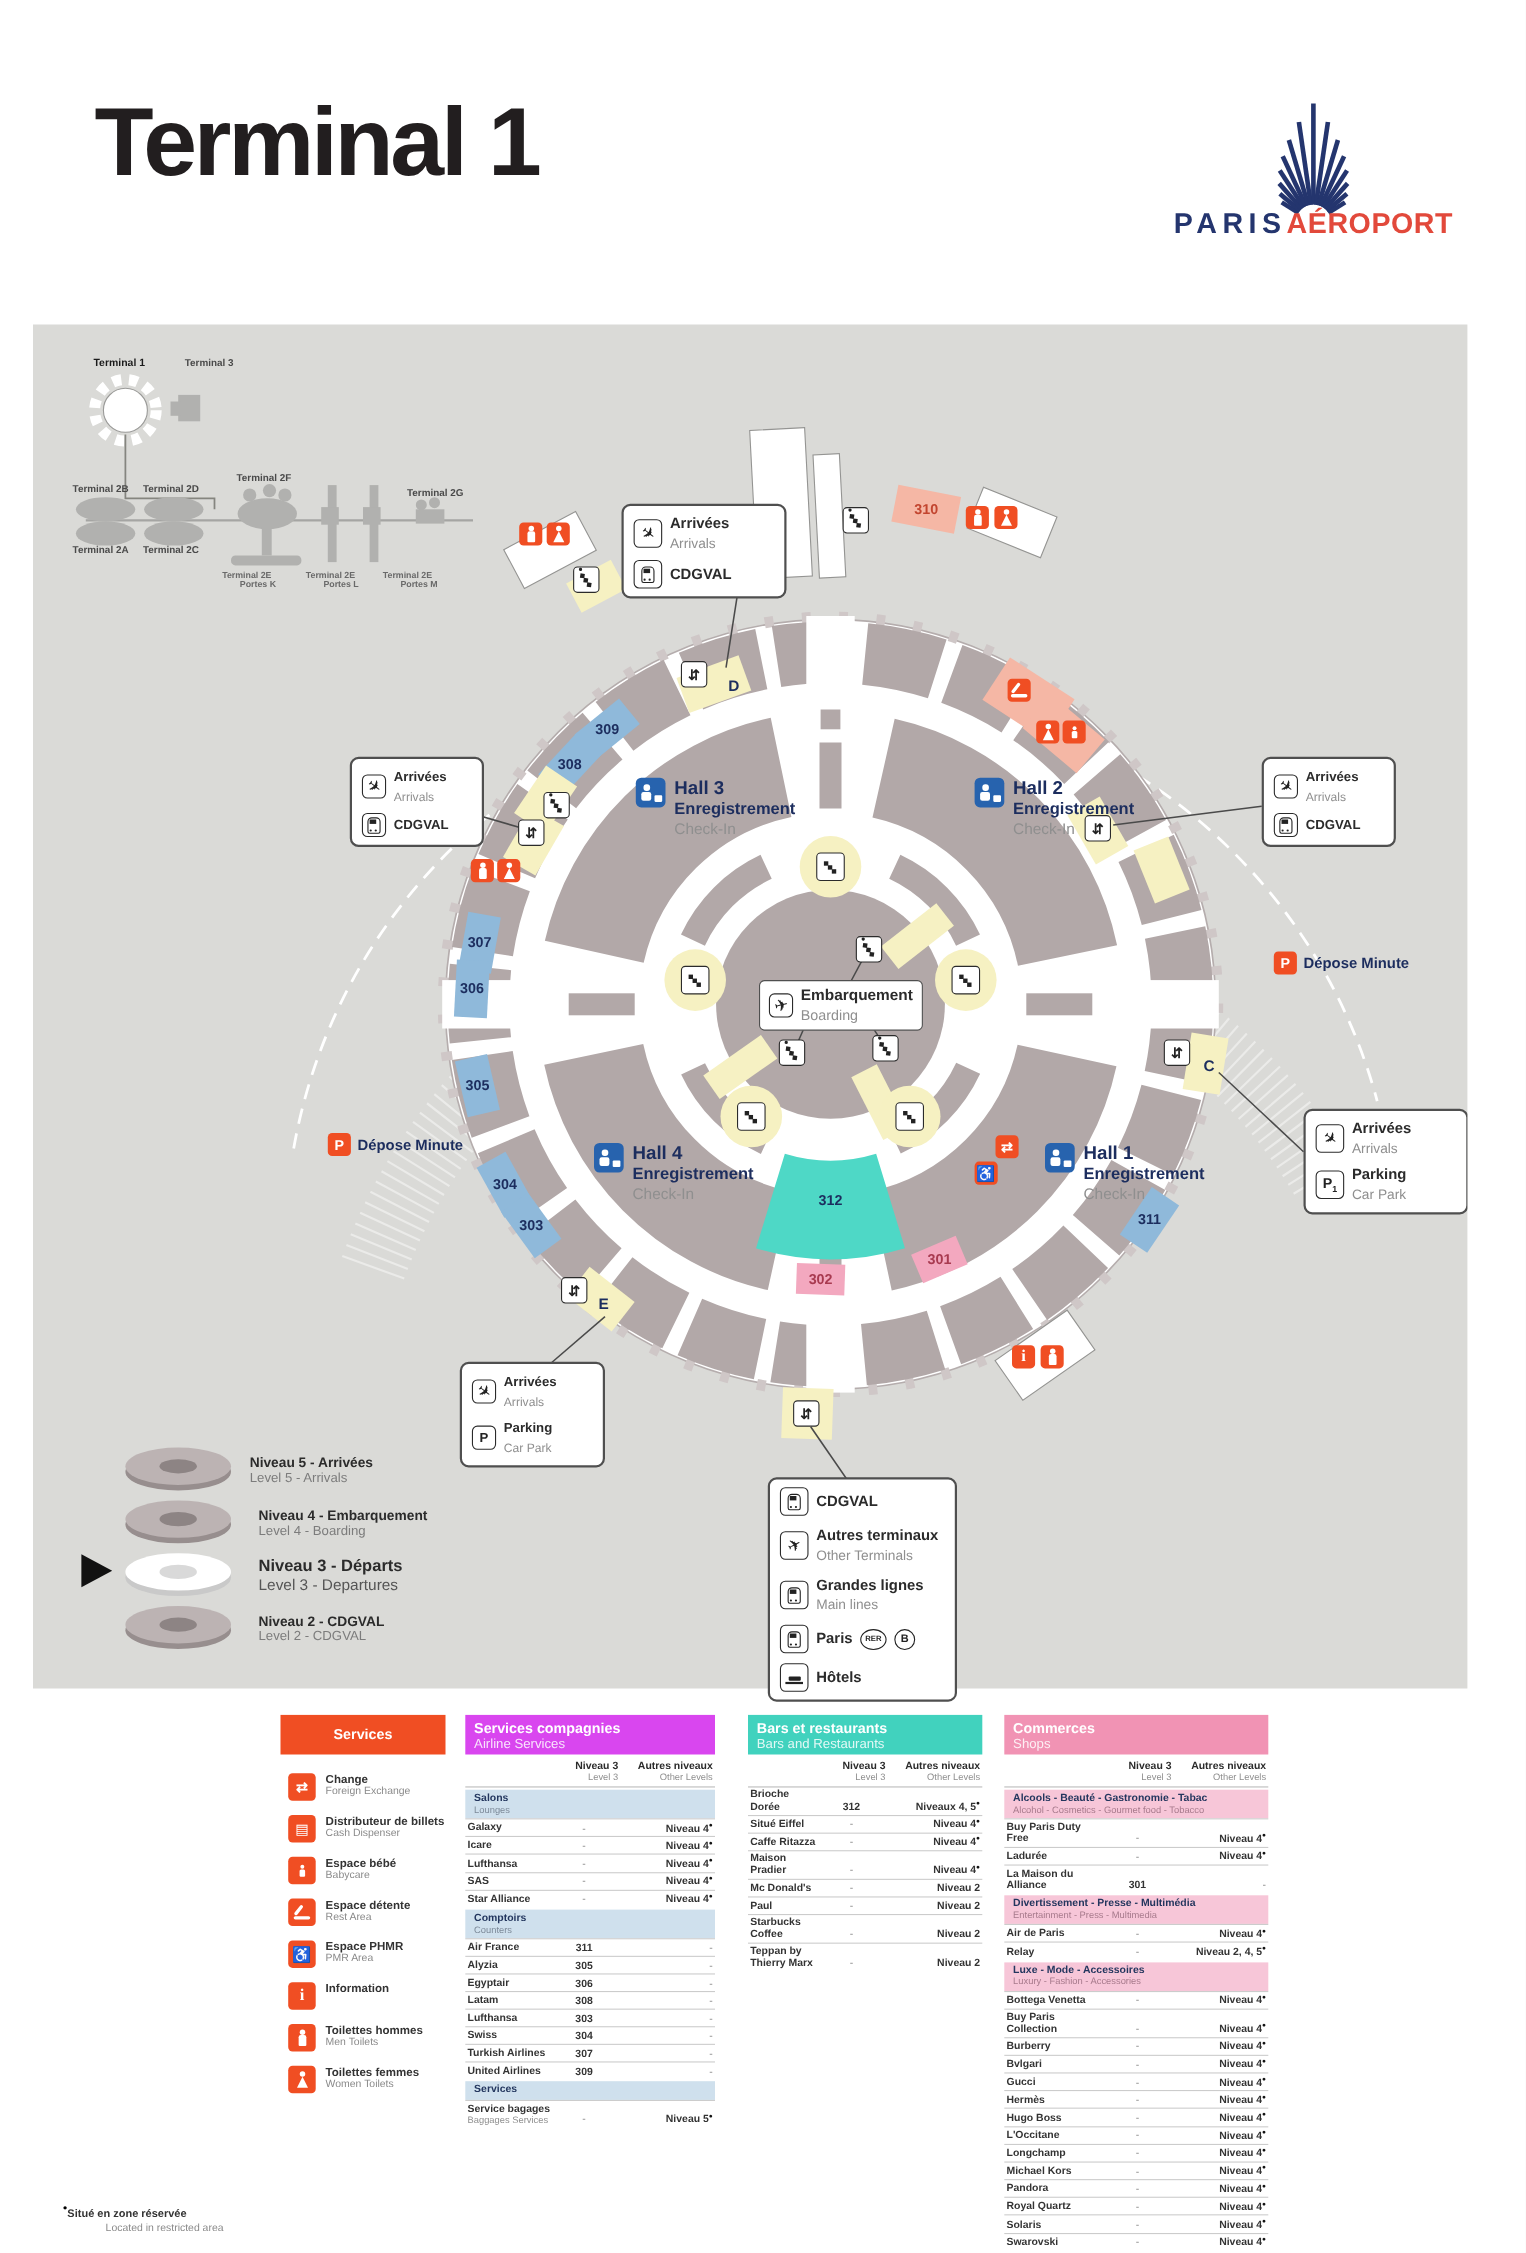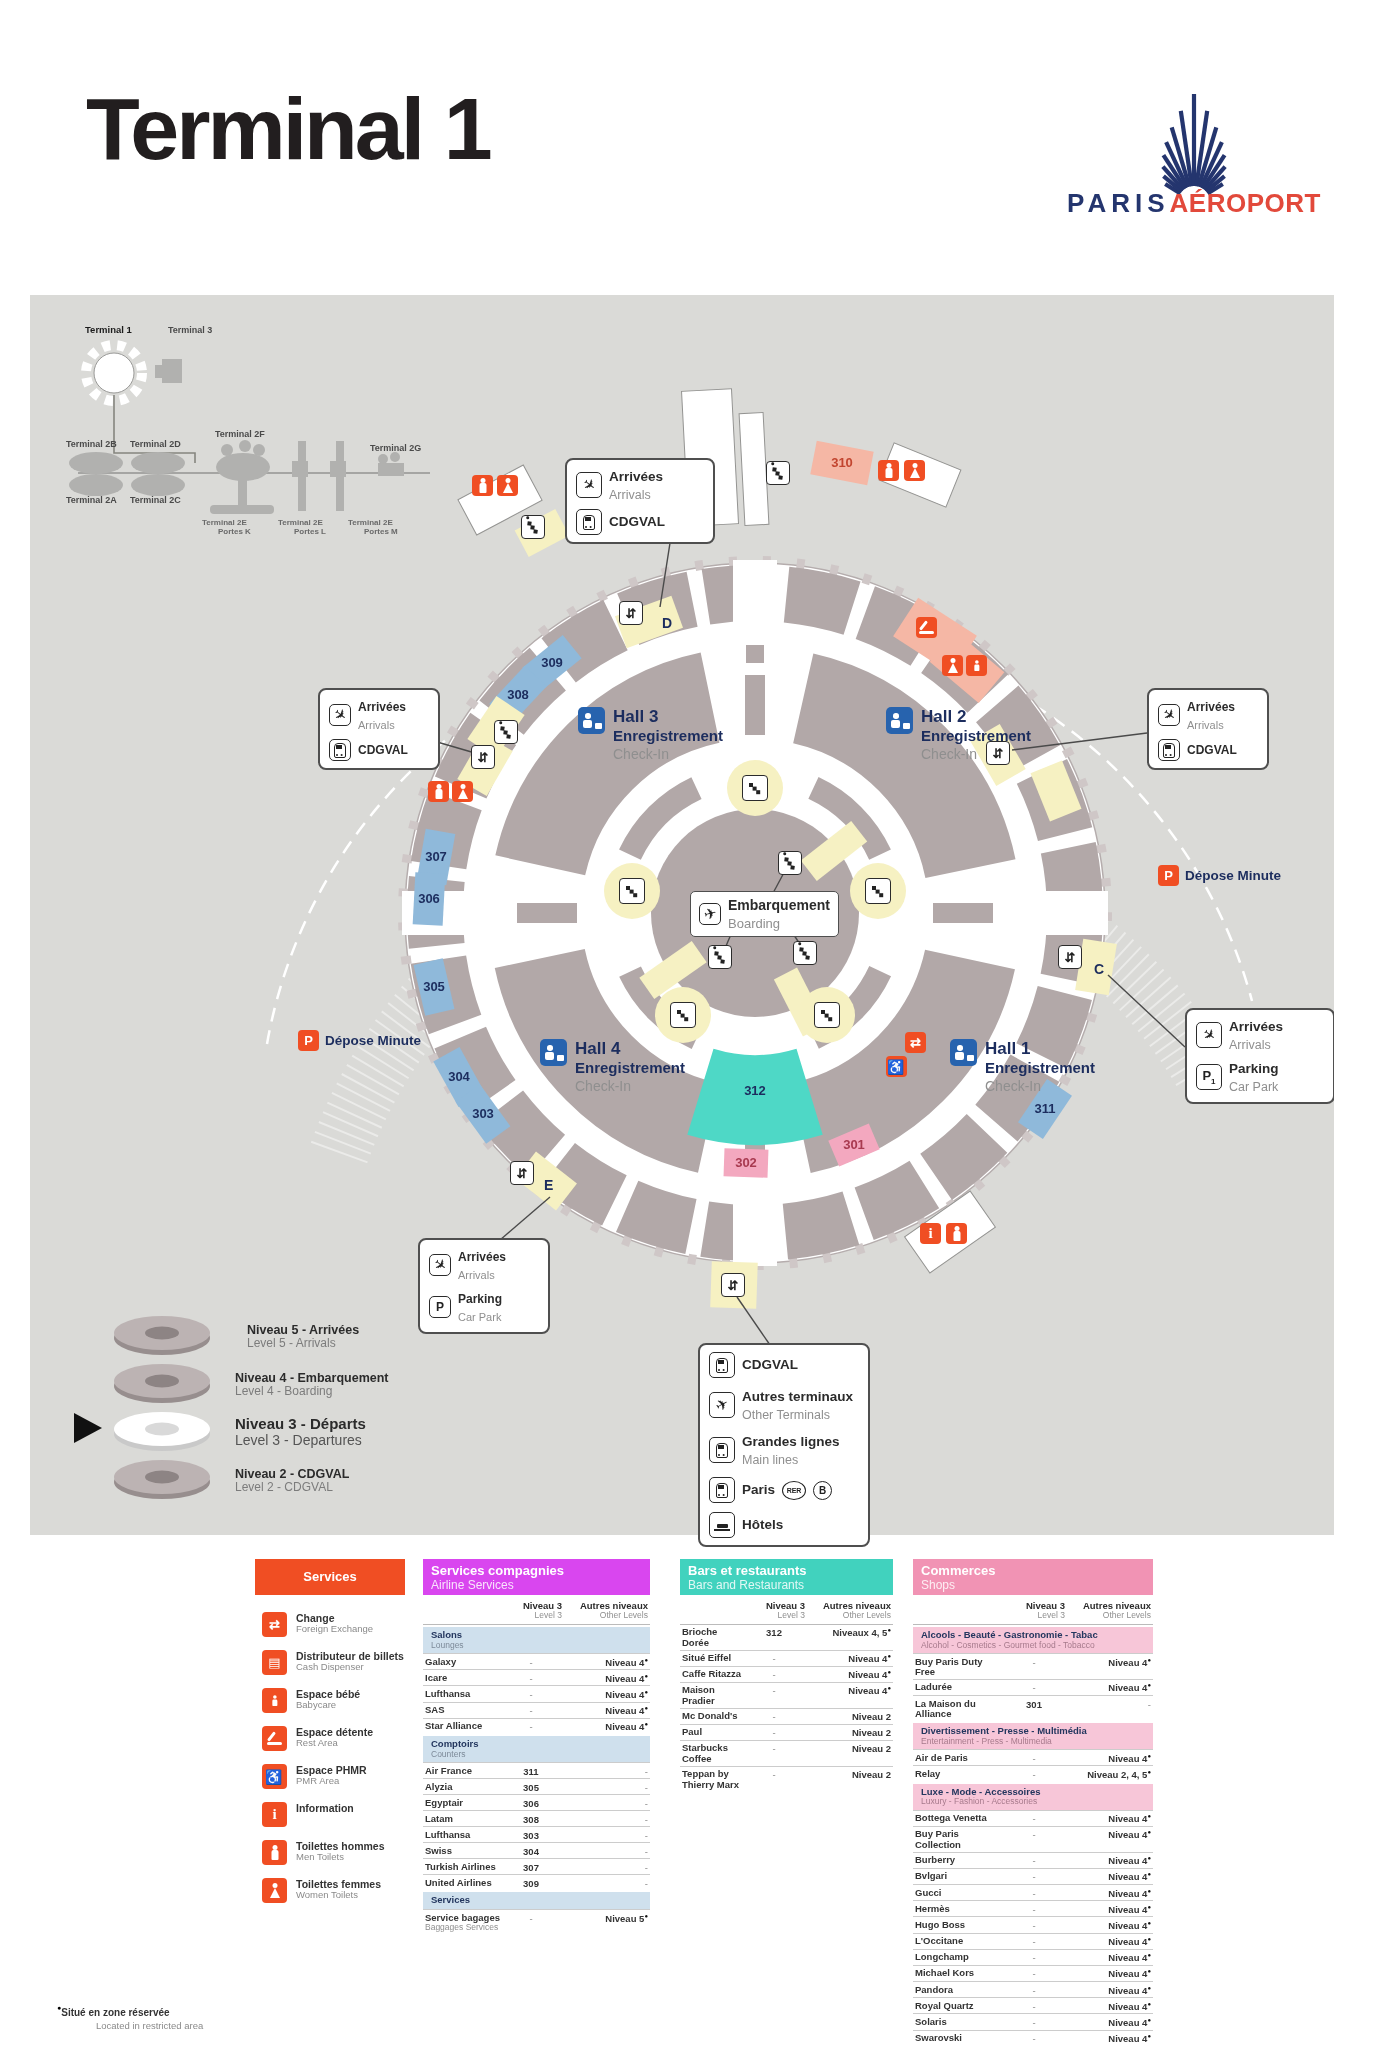--- a/index.html
+++ b/index.html
@@ -83,21 +83,21 @@
   .thead{color:#fff;padding:4px 8px;height:36px;box-sizing:border-box;}
   .thead .h1{font-size:13px;font-weight:bold;line-height:1.2;}
   .thead .h2{font-size:12px;color:rgba(255,255,255,.85);line-height:1.1;}
   .thead.center{display:flex;align-items:center;justify-content:center;}
   .colh{display:flex;align-items:flex-end;padding:6px 2px 3px 2px;border-bottom:1px solid #bbb;}
   .colh .sp{flex:1;}
   .colh .c1h,.colh .c2h{line-height:1.1;}
   .c1h{width:62px;text-align:right;} .c2h{width:86px;text-align:right;}
   .colh b{font-size:9.5px;color:#2b2b2b;display:block;}
   .colh i{font-style:normal;font-size:8.5px;color:#8f8f8f;display:block;}
-  .row{display:flex;align-items:flex-start;border-top:1px solid #ccc;padding:2.5px 2px 1.5px 2px;}
+  .row{display:flex;align-items:flex-end;border-top:1px solid #ccc;padding:2.5px 2px 1.5px 2px;}
   .row:first-child{border-top:none;}
   .nm{flex:1;font-size:9.5px;font-weight:bold;color:#333;line-height:1.1;}
   .nsub{font-size:8.5px;font-weight:normal;color:#8f8f8f;}
   .c1{width:62px;text-align:center;font-size:9.5px;font-weight:bold;color:#333;}
   .c2{width:86px;text-align:right;font-size:9.5px;font-weight:bold;color:#333;white-space:nowrap;}
   .dash{color:#888;font-weight:normal;}
   sup.dot{font-size:6px;vertical-align:super;color:#111;}
   .sec{padding:3px 2px 3px 8px;margin-top:2px;}
   .sec .sname{font-size:9.5px;font-weight:bold;color:#23365e;line-height:1.15;}
   .sec .ssub{font-size:8.5px;color:#7d8a99;line-height:1.1;}
@@ -626,21 +626,21 @@
     <div class="oic" style="left:916px;top:928px;">
         <span class="g-man"></span>
       </div>
     <div class="oic" style="left:875px;top:737px;">
         <span class="g-change">⇄</span>
       </div>
     <div class="oic" style="left:856px;top:761px;">
         <span class="g-phmr">♿</span>
       </div>
 
-    <div class="lvlrow" style="left:217px;top:1028px;">
+    <div class="lvlrow" style="left:197px;top:1028px;">
         <div class="fr2">Niveau 5 - Arrivées</div>
         <div class="en2">Level 5 - Arrivals</div>
       </div>
     <div class="lvlrow" style="left:205px;top:1076px;">
         <div class="fr2">Niveau 4 - Embarquement</div>
         <div class="en2">Level 4 - Boarding</div>
       </div>
     <div class="lvlrow active" style="left:205px;top:1120px;">
         <div class="fr2">Niveau 3 - Départs</div>
         <div class="en2">Level 3 - Departures</div>

